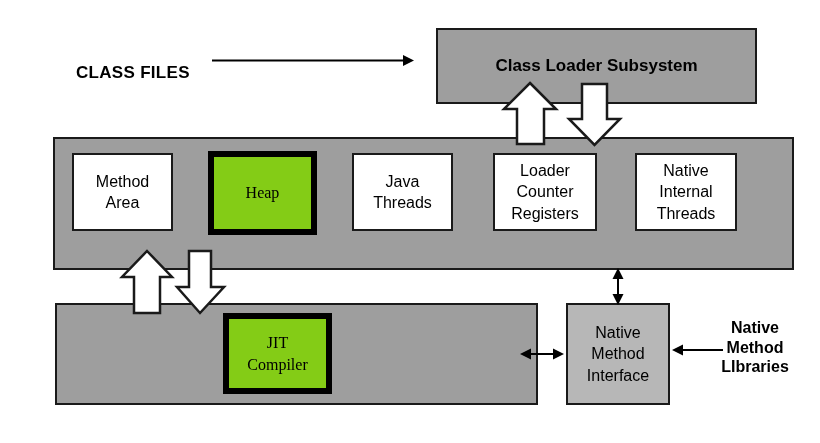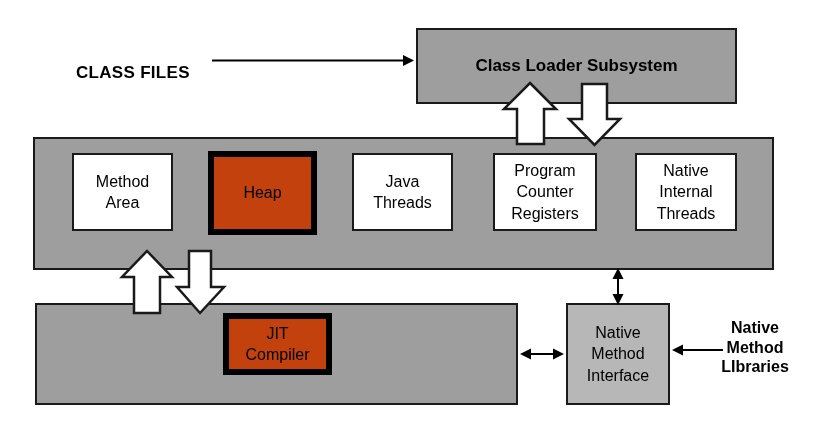--- a/index.html
+++ b/index.html
@@ -1,40 +1,40 @@
 <!DOCTYPE html>
 <html><head>
 <meta charset="utf-8">
 <style>
   html,body{margin:0;padding:0;background:#ffffff;}
   #canvas{
     position:relative;width:820px;height:443px;background:#ffffff;
     font-family:"Liberation Sans",sans-serif;color:#000;overflow:hidden;
   }
   .box{position:absolute;box-sizing:border-box;display:flex;align-items:center;justify-content:center;text-align:center;}
-  .gray{background:#9e9e9e;border:2px solid #1a1a1a;}
+  .gray{background:#9e9e9e;border:2px solid #1a1a1a;margin-left:20px;}
   .white-thin{background:#ffffff;border:2px solid #1a1a1a;}
-  .white-thick{background:#c2410c;border:6px solid #000000;}
+  .white-thick{background:#84cc16;border:6px solid #000000;font-family:Liberation Serif, serif;}
   .lbl{white-space:pre-line;line-height:1.32;}
   .cell{font-size:16px;font-weight:400;}
   .bold{font-weight:700;}
   .free{position:absolute;text-align:center;}
   
   #class-files-label{left:76px;top:62px;width:124px;font-size:17px;text-align:left;letter-spacing:.3px;}
   #class-loader-box{left:416px;top:28px;width:321px;height:76px;font-size:17px;}
   #runtime-box{left:33px;top:137px;width:741px;height:133px;}
   #runtime-caption{left:327px;top:237px;width:180px;font-size:17px;}
   #method-area-box{left:72px;top:153px;width:101px;height:78px;}
   #heap-box{left:208px;top:151px;width:109px;height:84px;}
   #java-threads-box{left:352px;top:153px;width:101px;height:78px;justify-content:center;}
   #pc-registers-box{left:493px;top:153px;width:104px;height:78px;}
   #native-internal-threads-box{left:635px;top:153px;width:102px;height:78px;}
   #execution-box{left:35px;top:303px;width:483px;height:102px;}
   #execution-label{left:58px;top:328px;width:108px;font-size:17px;line-height:1.22;}
-  #jit-box{left:223px;top:313px;width:109px;height:62px;}
+  #jit-box{left:223px;top:313px;width:109px;height:81px;}
   #gc-box{left:375px;top:312px;width:109px;height:83px;}
   #nmi-box{left:566px;top:303px;width:104px;height:102px;background:#b7b7b7;border:2px solid #1a1a1a;}
   #nml-label{left:703px;top:318px;width:104px;font-size:16px;line-height:1.22;}
   #arrow-layer{position:absolute;left:0;top:0;width:820px;height:443px;pointer-events:none;}
   .block-arrow{fill:#ffffff;stroke:#1a1a1a;stroke-width:2.5;stroke-linejoin:miter;}
   .thin-line{stroke:#000;stroke-width:2;fill:none;}
   .head{fill:#000;stroke:none;}
 </style>
 </head>
 <body>
@@ -54,21 +54,21 @@
 Area</span>
   </div>
   <div class="box white-thick cell" id="heap-box">
     <span class="lbl">Heap</span>
   </div>
   <div class="box white-thin cell" id="java-threads-box">
     <span class="lbl">Java
 Threads</span>
   </div>
   <div class="box white-thin cell" id="pc-registers-box">
-    <span class="lbl">Program
+    <span class="lbl">Loader
 Counter
 Registers</span>
   </div>
   <div class="box white-thin cell" id="native-internal-threads-box">
     <span class="lbl">Native
 Internal
 Threads</span>
   </div>
 
   <div class="box gray" id="execution-box"></div>

